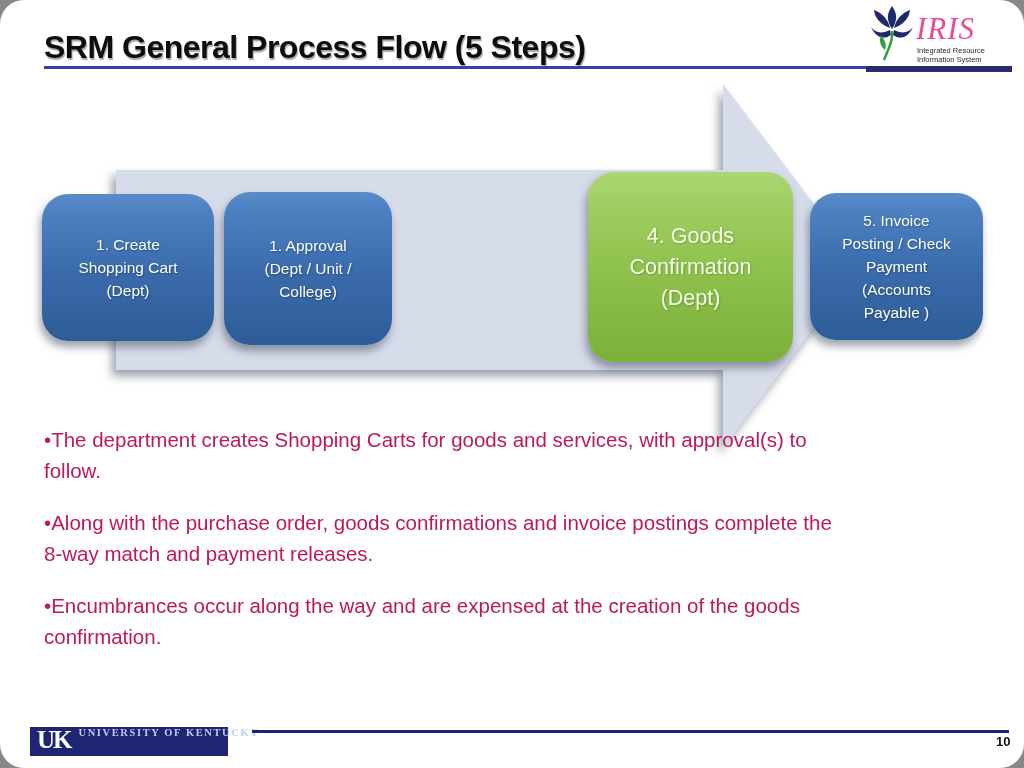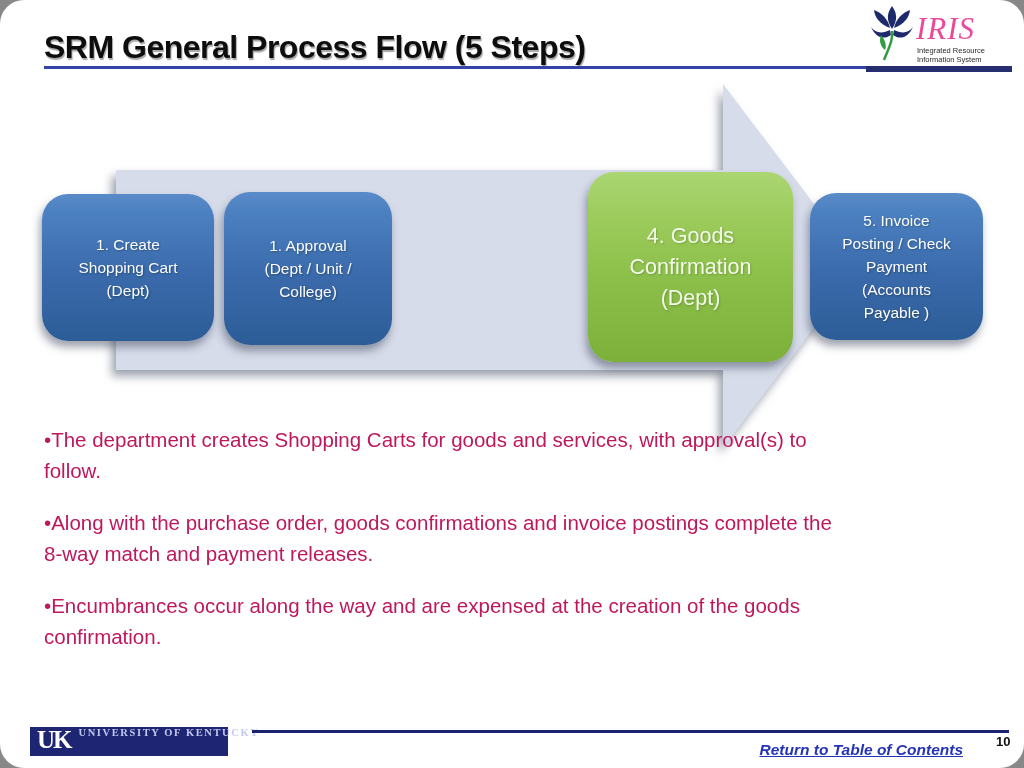--- a/index.html
+++ b/index.html
@@ -137,16 +137,15 @@
 8-way match and payment releases.</p>
     <p>•Encumbrances occur along the way and are expensed at the creation of the goods
 confirmation.</p>
   </div>
 
   <div class="uk-logo">
     <span class="uk-mark">UK</span>
     <span class="uk-text">UNIVERSITY OF KENTUCKY</span>
   </div>
   <div class="footer-rule"></div>
-  <a class="toc-link">Return to Table of Contents</a>
   <div class="page-num">10</div>
 
 </div>
 
 </body></html>

